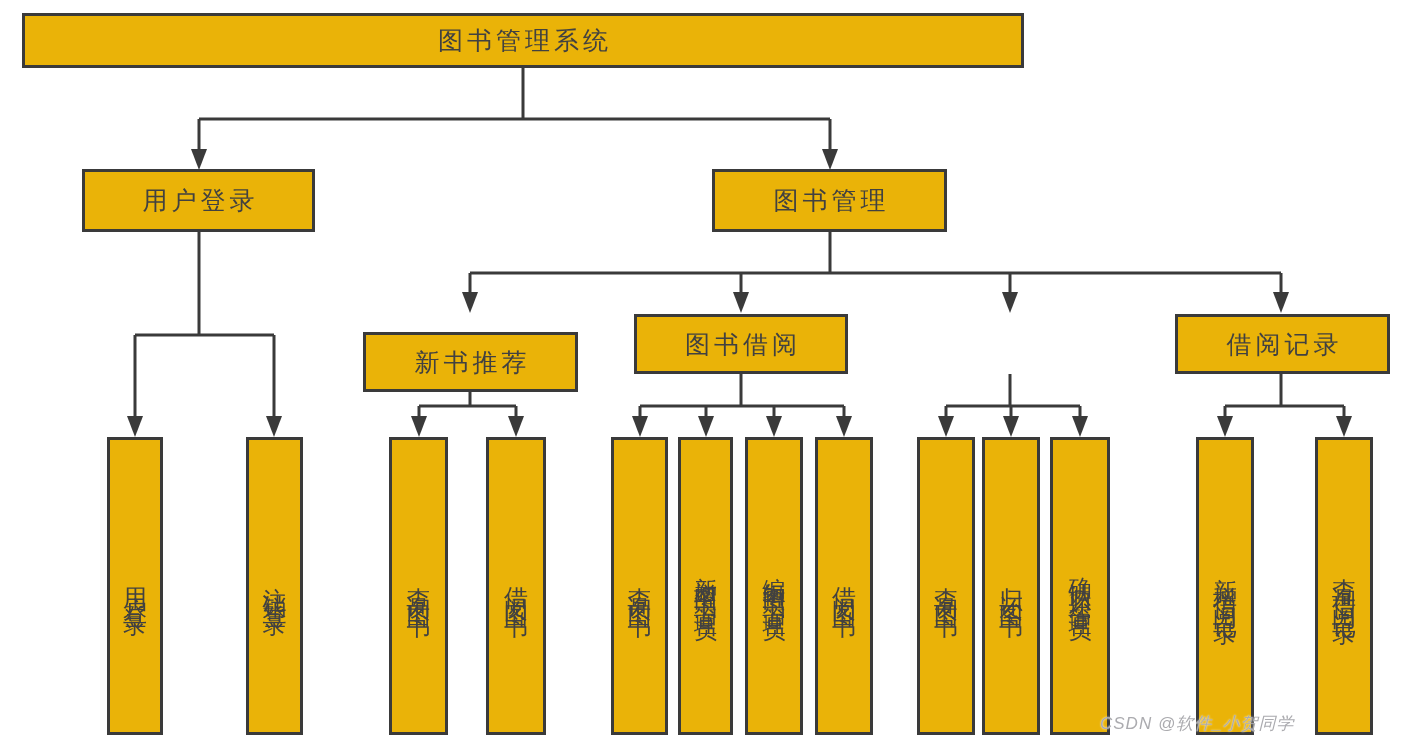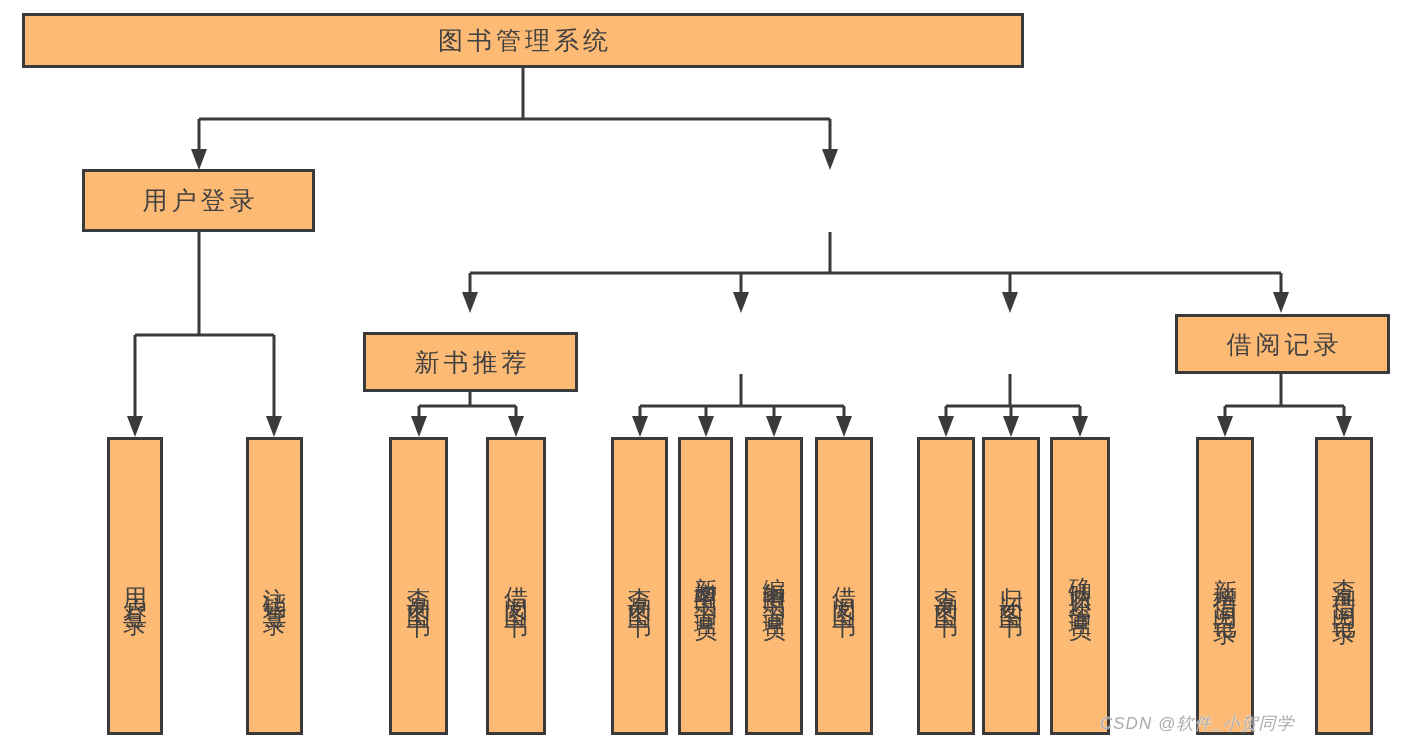--- a/index.html
+++ b/index.html
@@ -6,21 +6,21 @@
   #stage{
     position:relative;width:1405px;height:747px;overflow:hidden;
     background:var(--bg,#ffffff);
     font-family:"Liberation Sans","DejaVu Sans",sans-serif;
   }
   #stage svg{position:absolute;left:0;top:0;z-index:1;}
   .link{stroke:var(--line,#3a3a3a);stroke-width:3;fill:none;}
   .arrow{fill:var(--line,#3a3a3a);stroke:none;}
   .box{
     position:absolute;box-sizing:border-box;z-index:2;
-    border:3px solid var(--line,#3a3a3a);background:#fdba74;
+    border:3px solid var(--line,#3a3a3a);background:#eab308;
     display:flex;align-items:center;justify-content:center;
     color:var(--text,#414141);
   }
   .h span{
     font-size:25px;letter-spacing:4px;white-space:nowrap;line-height:1;
     text-indent:4px; 
   }
   .v span{
     writing-mode:vertical-rl;text-orientation:mixed;
     font-size:24px;letter-spacing:9px;line-height:1;
@@ -88,23 +88,29 @@
     </g>
   </svg>
 
   <div class="box h" style="left:22px;top:13px;width:1002px;height:55px">
     <span>图书管理系统</span>
   </div>
 
   <div class="box h" style="left:82px;top:169px;width:233px;height:63px">
     <span>用户登录</span>
   </div>
+  <div class="box h" style="left:712px;top:169px;width:235px;height:63px">
+    <span>图书管理</span>
+  </div>
 
   <div class="box h" style="left:363px;top:332px;width:215px;height:60px">
     <span>新书推荐</span>
+  </div>
+  <div class="box h" style="left:634px;top:314px;width:214px;height:60px">
+    <span>图书借阅</span>
   </div>
   <div class="box h" style="left:1175px;top:314px;width:215px;height:60px">
     <span>借阅记录</span>
   </div>
 
   <div class="box v" style="left:107px;top:437px;width:56px;height:298px">
     <span>用户登录</span>
   </div>
   <div class="box v" style="left:246px;top:437px;width:57px;height:298px">
     <span>注销登录</span>

